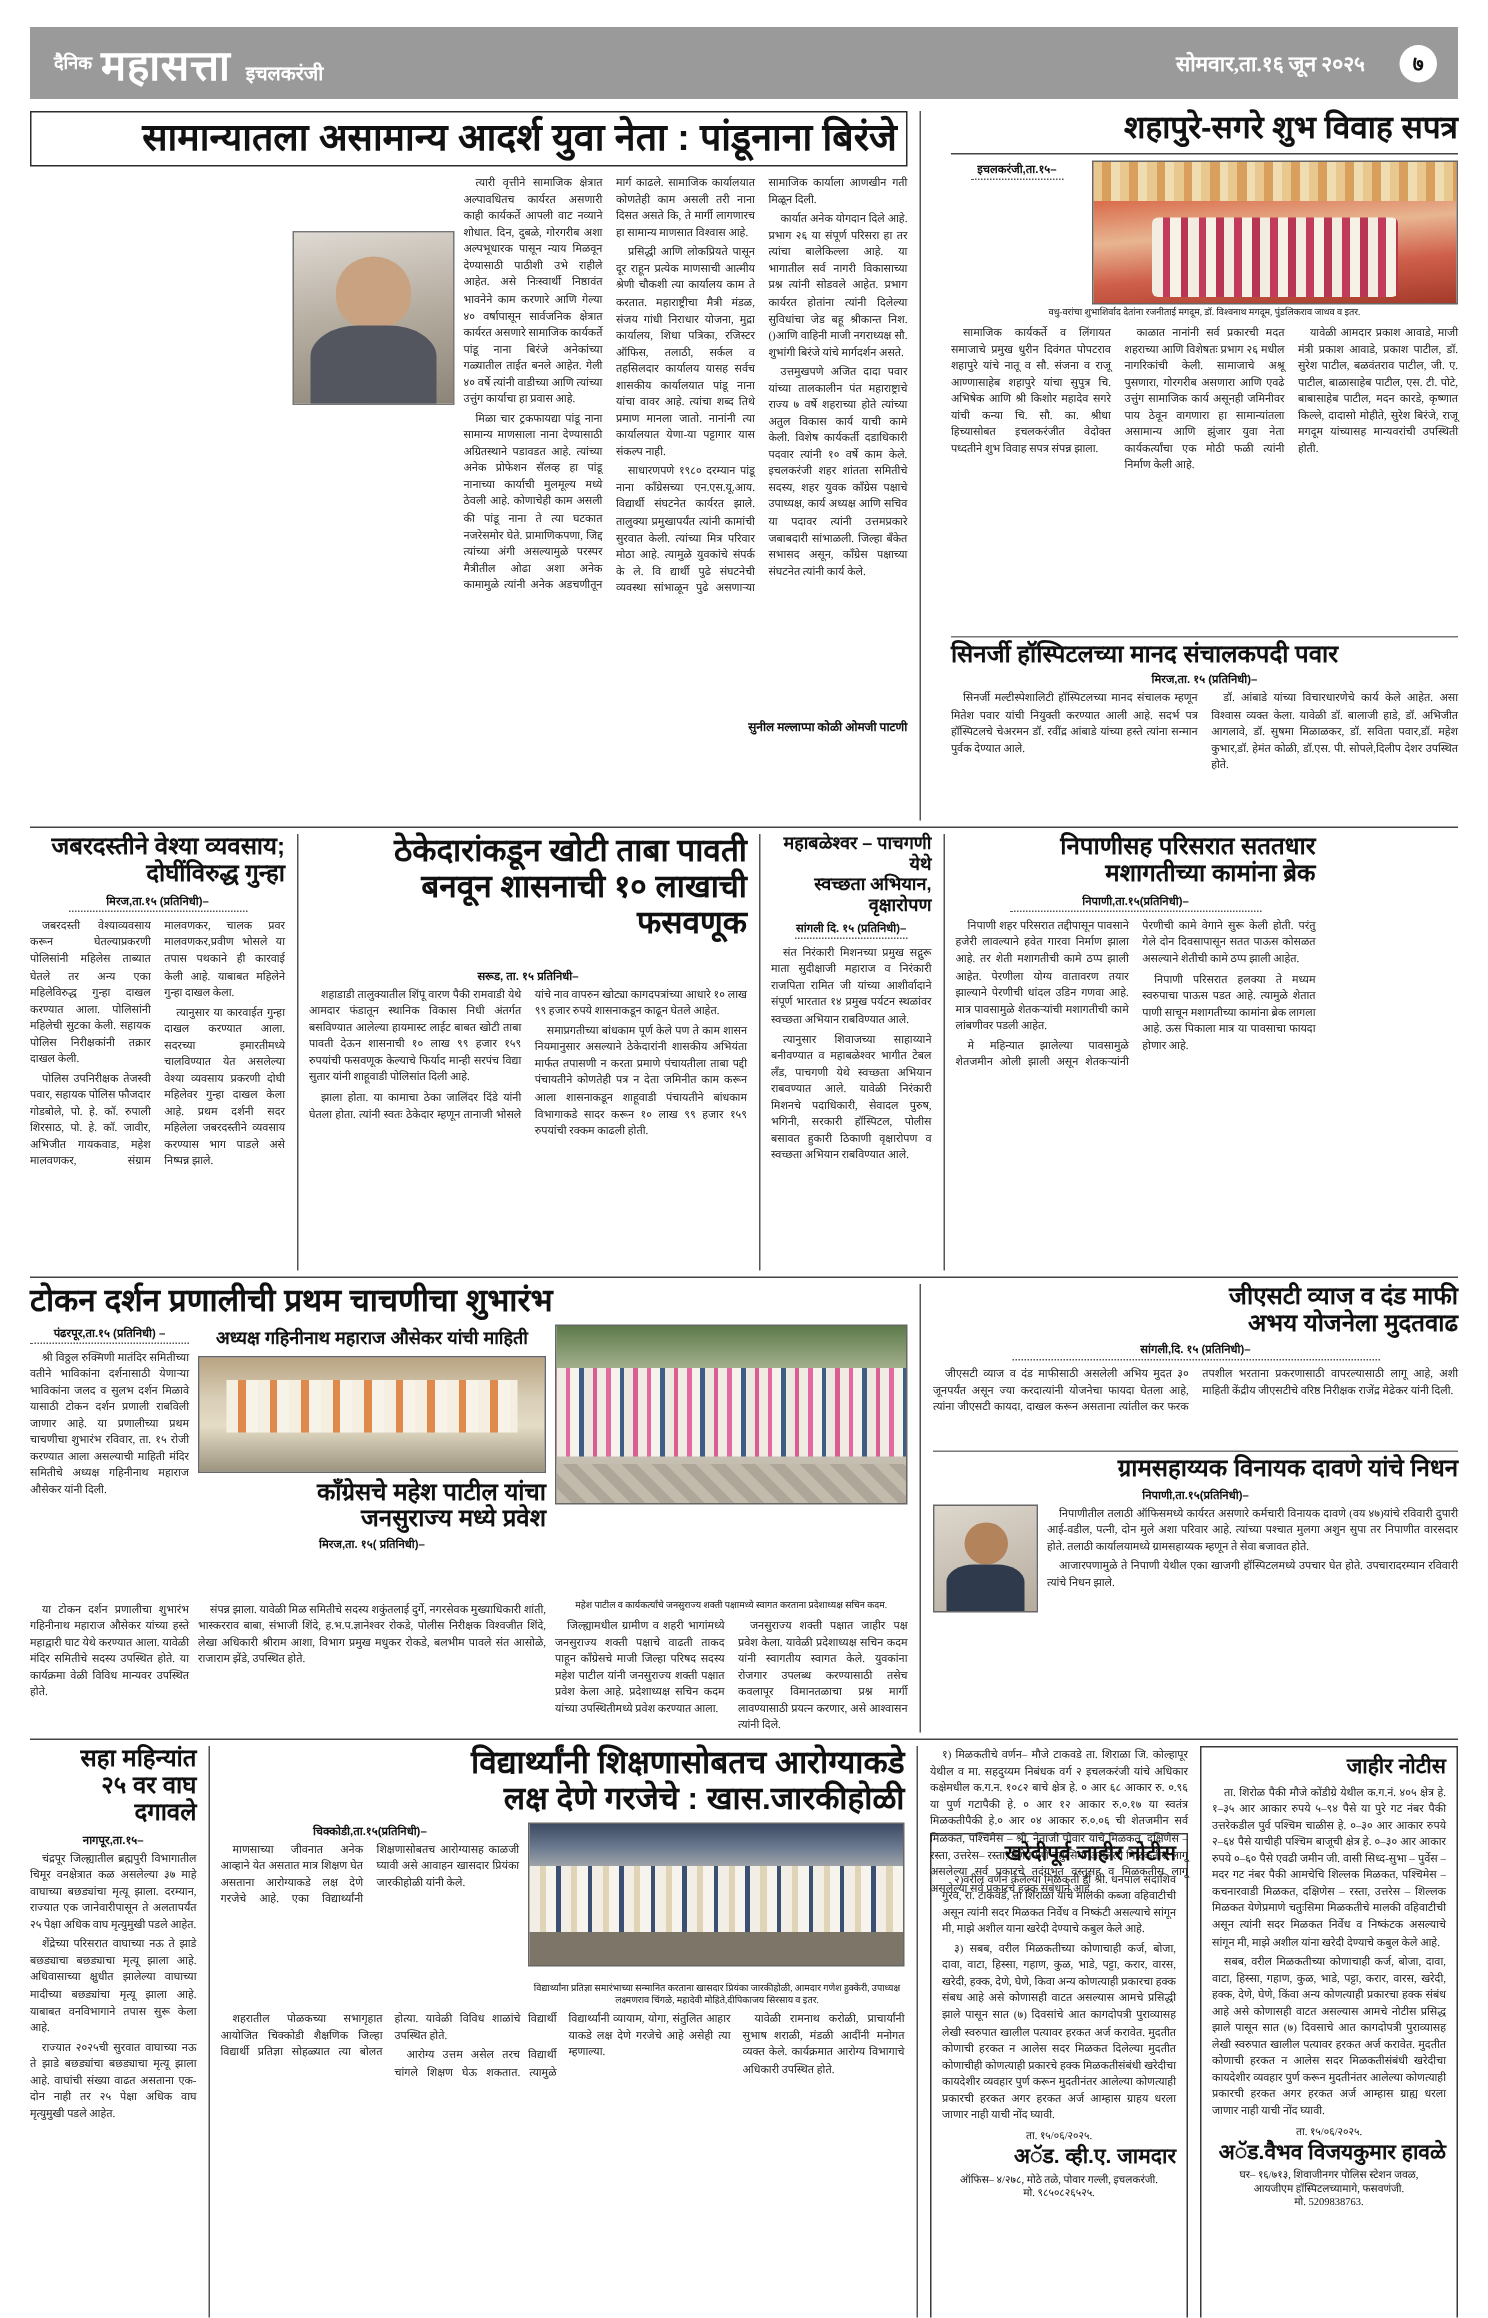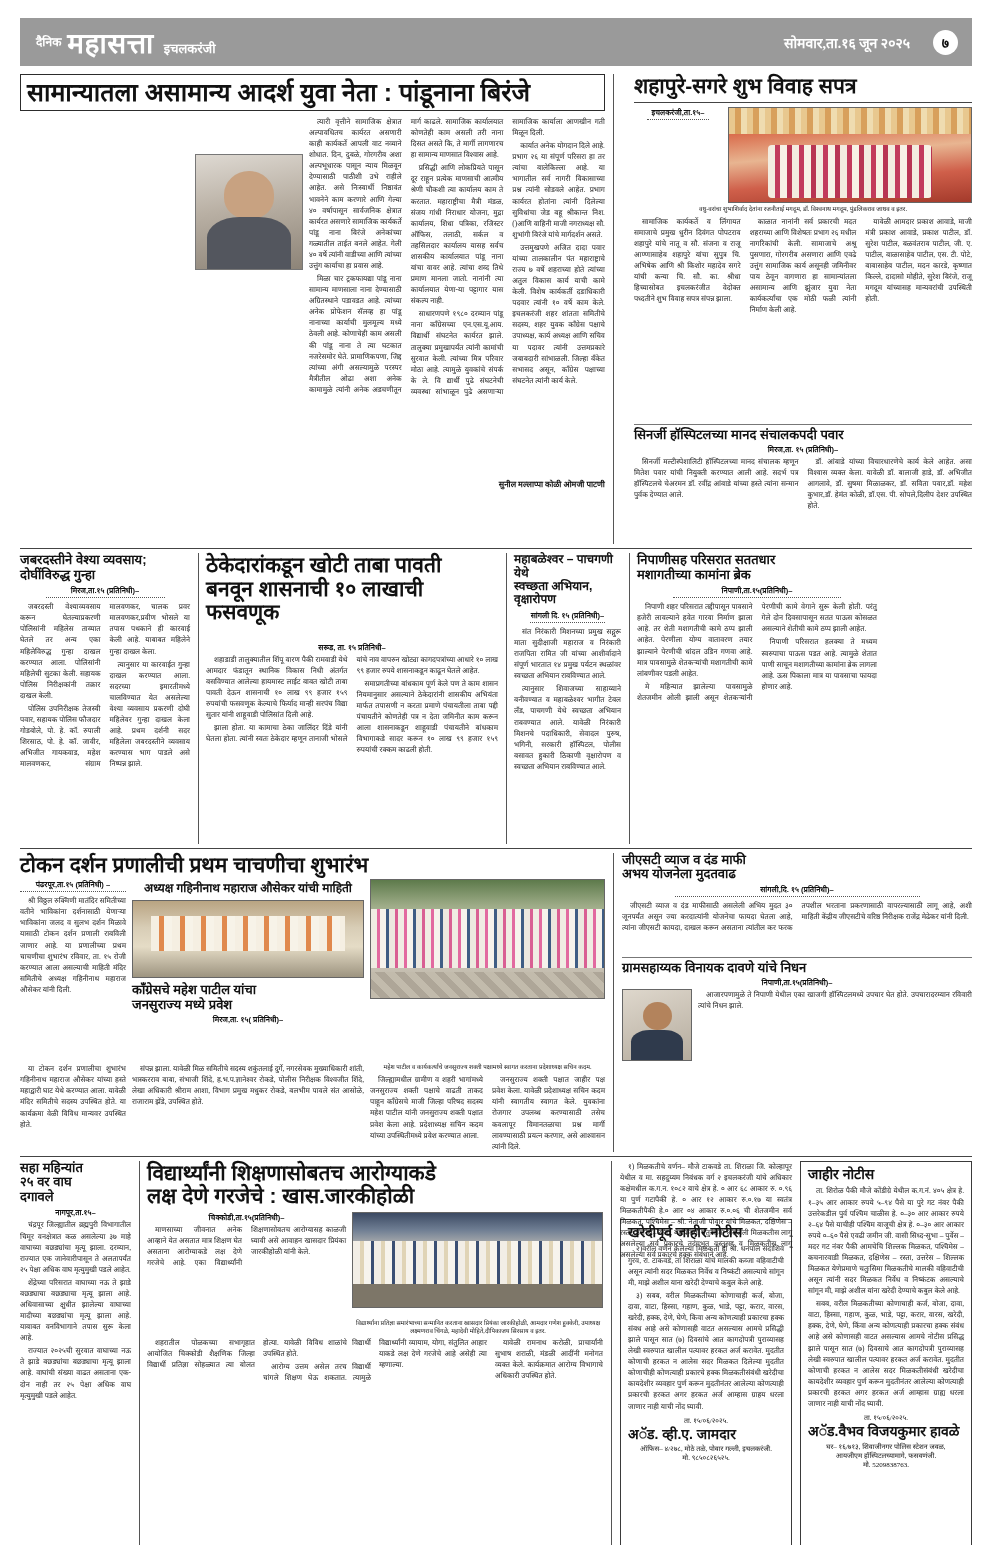--- a/index.html
+++ b/index.html
@@ -29,24 +29,24 @@
   .brand .edition { font-size: 13px; font-weight: bold; margin-left: 4px; }
   .date-wrap { display: flex; align-items: center; gap: 23px; }
   .date-text { color: #ffffff; font-size: 14px; font-weight: bold; }
   .page-num {
     width: 25px; height: 25px; border-radius: 50%;
     background: #ffffff; color: #111; font-size: 14px; font-weight: bold;
     display: flex; align-items: center; justify-content: center;
   }
 
   
-  .hd { font-family: "Liberation Sans", "DejaVu Sans", sans-serif; font-weight: bold; line-height: 1.12; text-align: left; }
+  .hd { font-family: "Liberation Sans", "DejaVu Sans", sans-serif; font-weight: bold; line-height: 1.12; text-align: right; }
   .h-xl { font-size: 25px; }
   .h-lg { font-size: 21px; }
-  .h-md { font-size: 13px; }
+  .h-md { font-size: 16px; }
   .h-sm { font-size: 14px; }
   .h-xs { font-size: 12px; }
   .dateline { font-size: 7.6px; font-weight: bold; font-family:"Liberation Sans",sans-serif;text-align:center; }
   .dotrule { border-top: 1px dotted #555; margin: 2px auto 3px auto; width: 70%; height:0; }
   .sub { font-size: 12px; font-weight: bold; text-align: center; font-family:"Liberation Sans",sans-serif; }
 
   .body-txt {
     font-size: 7.3px;
     line-height: 1.52;
     text-align: justify;
@@ -297,20 +297,21 @@
       <div class="body-txt cols2" style="height:54px;">
         <p>जीएसटी व्याज व दंड माफीसाठी असलेली अभिय मुदत ३० जूनपर्यंत असून ज्या करदात्यांनी योजनेचा फायदा घेतला आहे, त्यांना जीएसटी कायदा, दाखल करून असताना त्यांतील कर फरक तपशील भरताना प्रकरणासाठी वापरल्यासाठी लागू आहे, अशी माहिती केंद्रीय जीएसटीचे वरिष्ठ निरीक्षक राजेंद्र मेढेकर यांनी दिली.</p>
       </div>
 
       <div class="rule-thin"></div>
       <div class="hd h-md">ग्रामसहाय्यक विनायक दावणे यांचे निधन</div>
       <div class="dateline" style="margin-top:2px;">निपाणी,ता.१५(प्रतिनिधी)–</div>
       <div style="display:flex;gap:6px;margin-top:2px;">
         <div class="photo ph-idcard" style="width:70px;height:72px;border:0.8px solid #666;flex:none;"></div>
         <div class="body-txt" style="flex:1;">
+          <p>निपाणीतील तलाठी ऑफिसमध्ये कार्यरत असणारे कर्मचारी विनायक दावणे (वय ४७)यांचे रविवारी दुपारी आई-वडील, पत्नी, दोन मुले अशा परिवार आहे. त्यांच्या पश्चात मुलगा अशुन सुपा तर निपाणीत वारसदार होते. तलाठी कार्यालयामध्ये ग्रामसहाय्यक म्हणून ते सेवा बजावत होते.</p>
           <p>आजारपणामुळे ते निपाणी येथील एका खाजगी हॉस्पिटलमध्ये उपचार घेत होते. उपचारादरम्यान रविवारी त्यांचे निधन झाले.</p>
         </div>
       </div>
     </div>
   </div>
 
   <div class="rule"></div>
 
   <div style="display:flex;gap:8px;">
 

